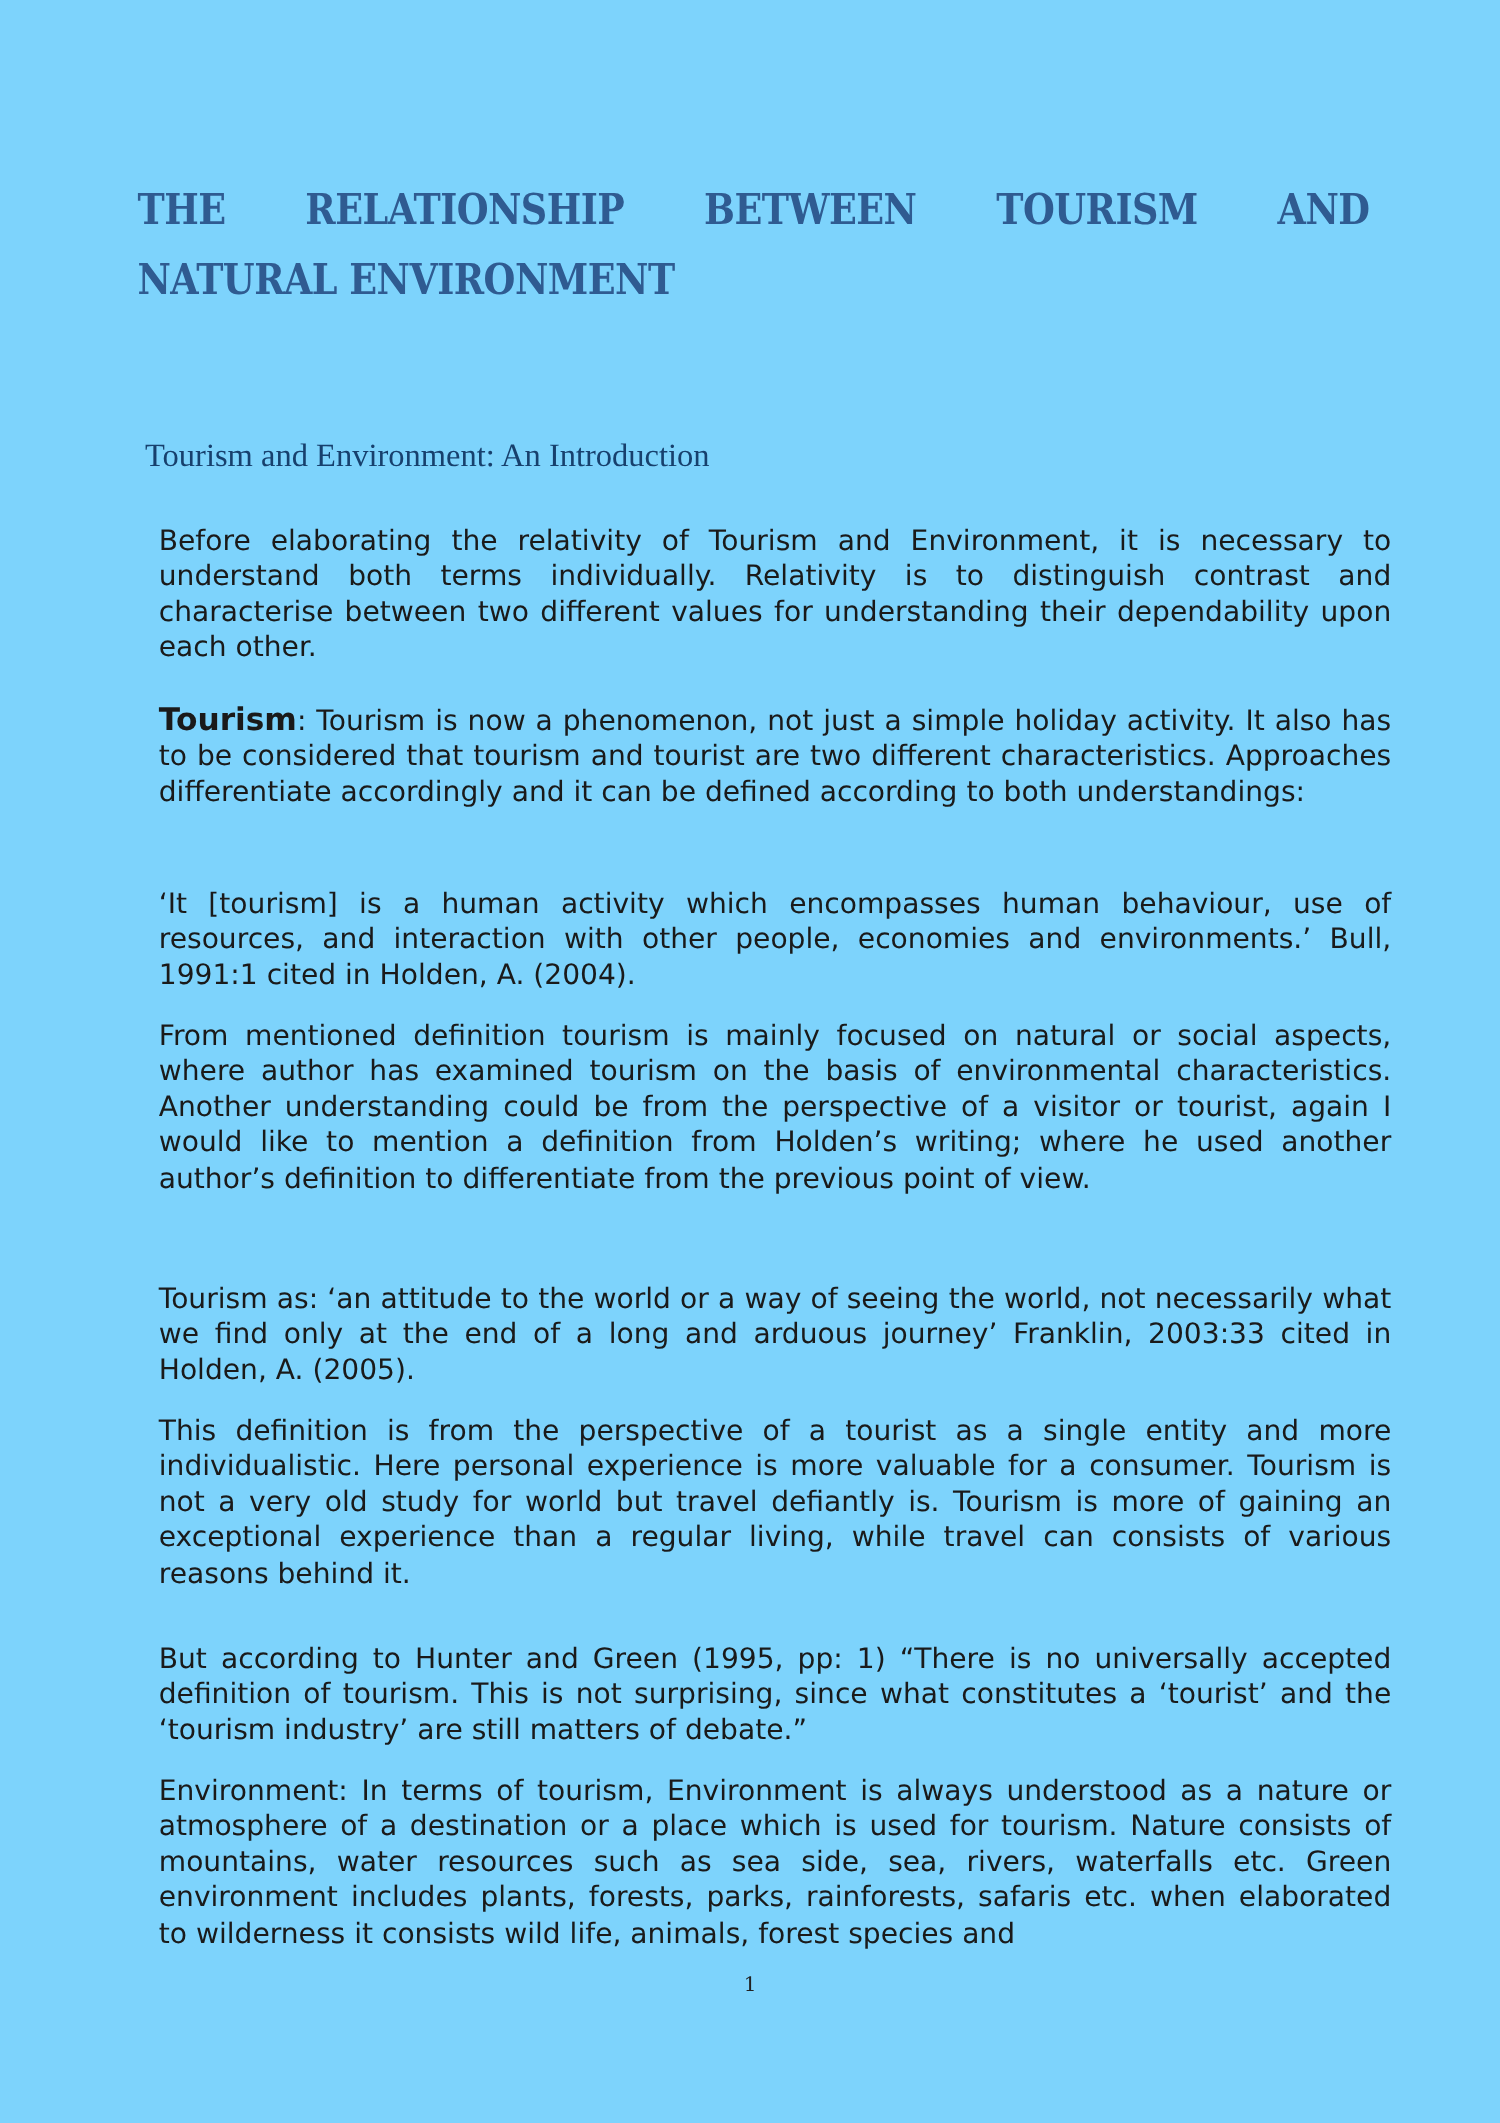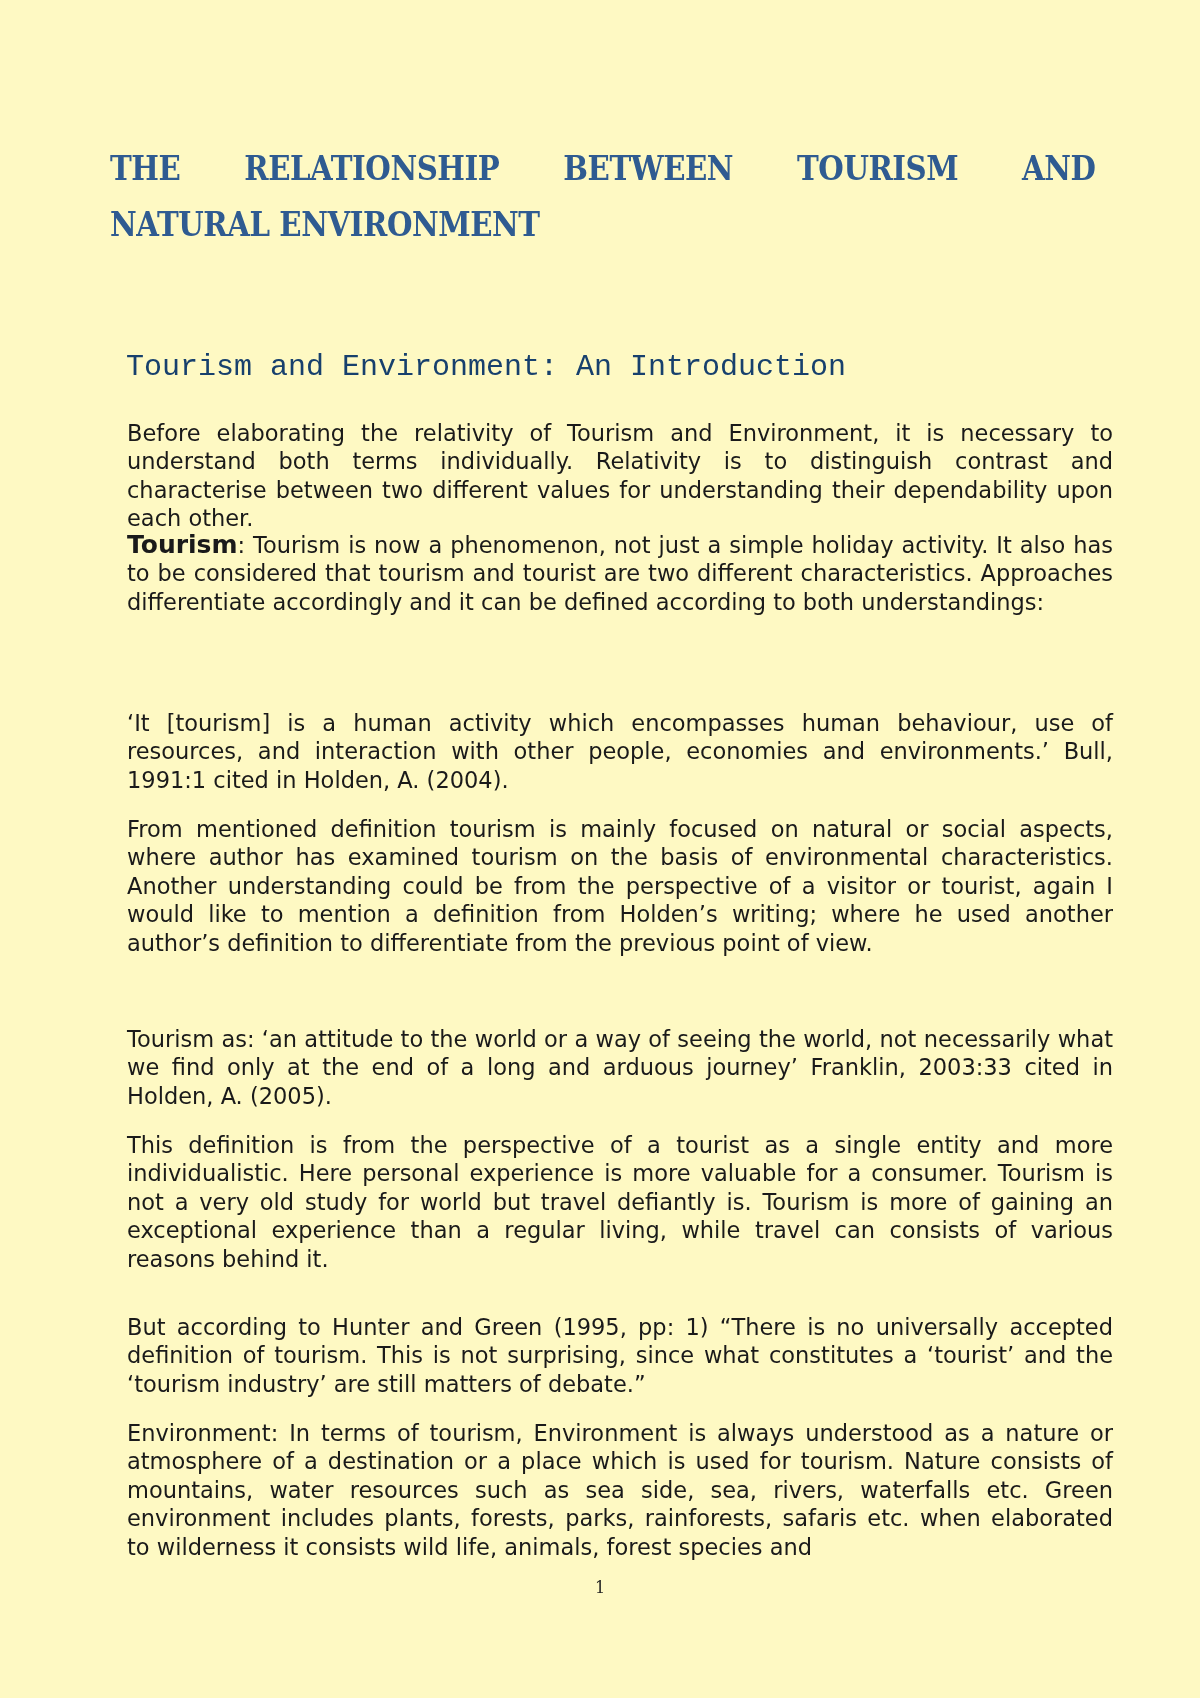--- a/index.html
+++ b/index.html
@@ -1,41 +1,41 @@
 <!DOCTYPE html>
 <html><head>
 <meta charset="utf-8">
 <style>
   html, body { margin: 0; padding: 0; background: #ffffff; }
   body { width: 1200px; height: 1698px; position: relative; overflow: hidden; }
-  .page { position: absolute; left: 0; top: 0; width: 1200px; height: 1698px; background: #fef9c3; }
+  .page { position: absolute; left: 0; top: 0; width: 1200px; height: 1698px; background: #7dd3fc; }
   .content { position: absolute; left: 110px; top: 140px; width: 986px; }
   .doc-title {
     font-family: "DejaVu Serif", serif;
     font-weight: bold;
     font-size: 34px;
     line-height: 56px;
     color: #2f5b91;
     text-align: justify;
     text-align-last: left;
     margin: 0;
     letter-spacing: -0.5px;
     transform: scaleX(0.86);
     transform-origin: left top;
     width: 1146px;
   }
   .title-line { display: block; text-align: justify; text-align-last: justify; }
   .title-line.last { text-align-last: left; }
   .section-heading {
-    font-family: Liberation Mono, monospace;
-    font-size: 30px;
+    font-family: Liberation Serif, serif;
+    font-size: 26px;
     color: #17406d;
     margin: 0;
     position: absolute;
-    left: 16px; top: 210px;
+    left: 6px; top: 210px;
     font-weight: normal;
   }
   .body-text {
     font-family: "DejaVu Sans", sans-serif;
     font-size: 22.5px;
     line-height: 28.4px;
     color: #1a1a1a;
     text-align: justify;
     margin: 17px;
     position: absolute;
@@ -57,21 +57,21 @@
   <div class="content">
     <h1 class="doc-title">
       <span class="title-line">THE RELATIONSHIP BETWEEN TOURISM AND</span>
       <span class="title-line last">NATURAL ENVIRONMENT</span>
     </h1>
 
     <h2 class="section-heading">Tourism and Environment: An Introduction</h2>
 
     <p class="body-text" style="top:262px">Before elaborating the relativity of Tourism and Environment, it is necessary to understand both terms individually. Relativity is to distinguish contrast and characterise between two different values for understanding their dependability upon each other.</p>
 
-    <p class="body-text" style="top:374px"><span class="term">Tourism</span><span>: Tourism is now a phenomenon, not just a simple holiday activity. It also has to be considered that tourism and tourist are two different characteristics. Approaches differentiate accordingly and it can be defined according to both understandings:</span></p>
+    <p class="body-text" style="top:405px"><span class="term">Tourism</span><span>: Tourism is now a phenomenon, not just a simple holiday activity. It also has to be considered that tourism and tourist are two different characteristics. Approaches differentiate accordingly and it can be defined according to both understandings:</span></p>
 
     <p class="body-text" style="top:552px">‘It [tourism] is a human activity which encompasses human behaviour, use of resources, and interaction with other people, economies and environments.’ Bull, 1991:1 cited in Holden, A. (2004).</p>
 
     <p class="body-text" style="top:658px">From mentioned definition tourism is mainly focused on natural or social aspects, where author has examined tourism on the basis of environmental characteristics. Another understanding could be from the perspective of a visitor or tourist, again I would like to mention a definition from Holden’s writing; where he used another author’s definition to differentiate from the previous point of view.</p>
 
     <p class="body-text" style="top:868px">Tourism as: ‘an attitude to the world or a way of seeing the world, not necessarily what we find only at the end of a long and arduous journey’ Franklin, 2003:33 cited in Holden, A. (2005).</p>
 
     <p class="body-text" style="top:974px">This definition is from the perspective of a tourist as a single entity and more individualistic. Here personal experience is more valuable for a consumer. Tourism is not a very old study for world but travel defiantly is. Tourism is more of gaining an exceptional experience than a regular living, while travel can consists of various reasons behind it.</p>
 
     <p class="body-text" style="top:1156px">But according to Hunter and Green (1995, pp: 1) “There is no universally accepted definition of tourism. This is not surprising, since what constitutes a ‘tourist’ and the ‘tourism industry’ are still matters of debate.”</p>

